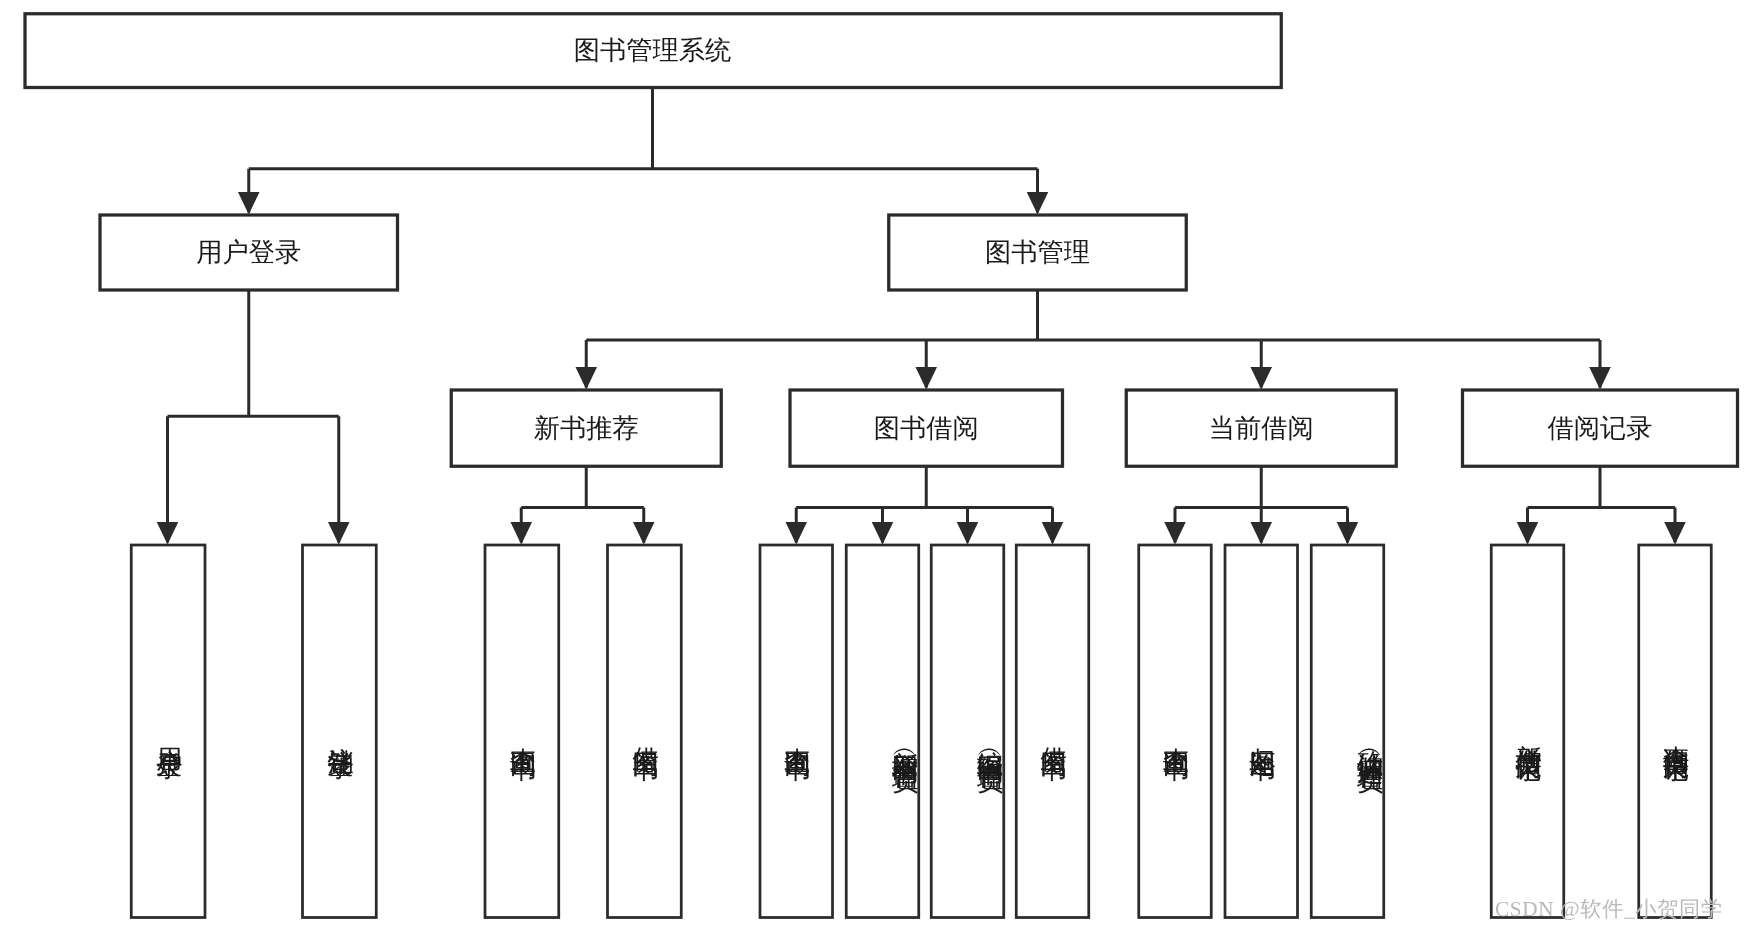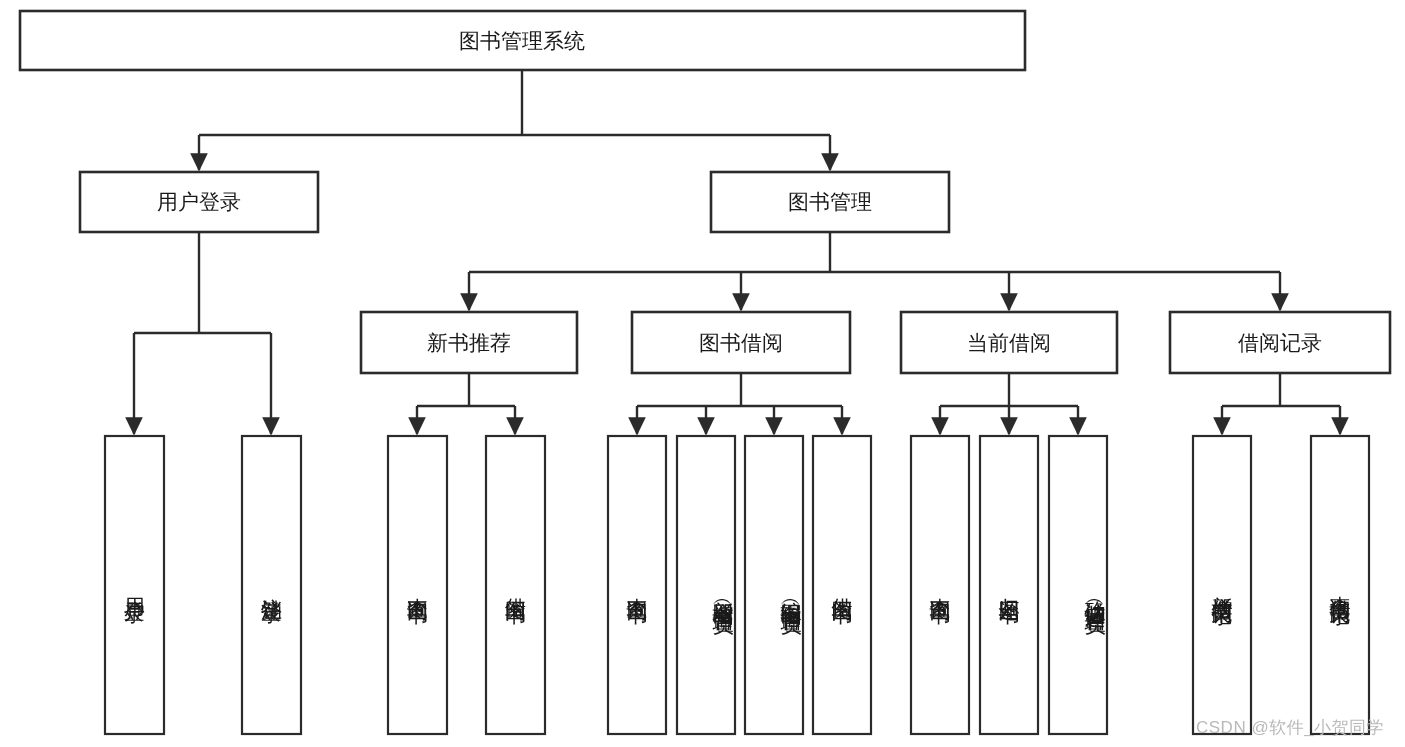--- a/index.html
+++ b/index.html
@@ -61,21 +61,21 @@
     letter-spacing: 2px;
     display: flex;
     align-items: center;
     justify-content: center;
     text-align: center;
     white-space: nowrap;
     pointer-events: none;
   }
   .watermark {
     position: absolute;
-    font-family: Liberation Sans, sans-serif;
+    font-family: Liberation Serif, serif;
     font-size: 17px;
     color: #b9b9b9;
     white-space: nowrap;
     letter-spacing: 0.5px;
   }
 </style>
 </head>
 <body>
 
 <div id="diagram-root">

